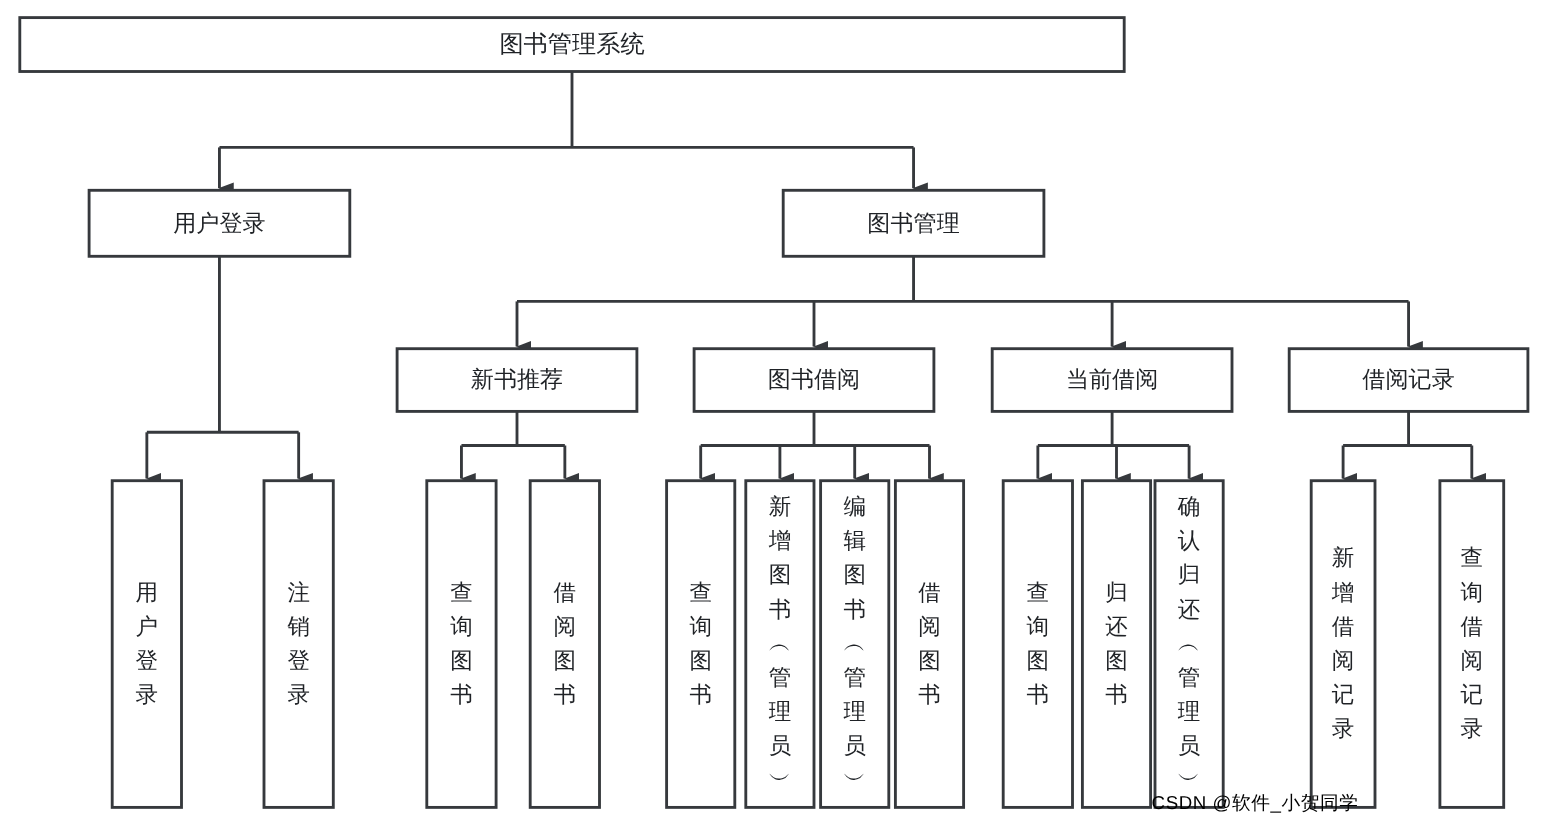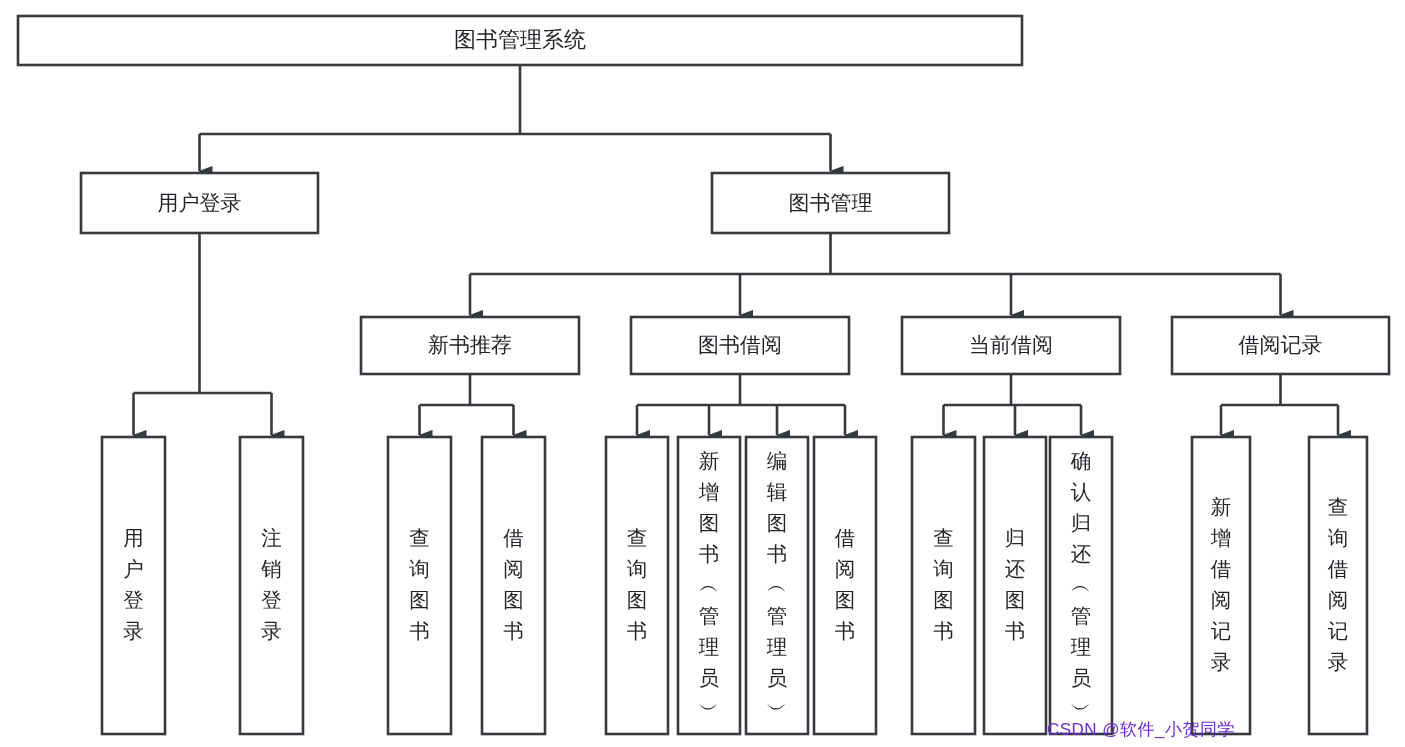--- a/index.html
+++ b/index.html
@@ -37,21 +37,21 @@
     fill:none;
     stroke-linecap:butt;
   }
   .arrowhead{fill:#36393d;stroke:none;}
   .watermark{
     position:absolute;
     right:8px;
     bottom:6px;
     font-family:"Liberation Sans","DejaVu Sans",sans-serif;
     font-size:17px;
-    color:#6d28d9;
+    color:#000000;
     letter-spacing:.5px;
     white-space:nowrap;
     pointer-events:none;
     margin-top:24px;
   }
 </style>
 </head>
 <body>
 
 <div id="diagram-root">

